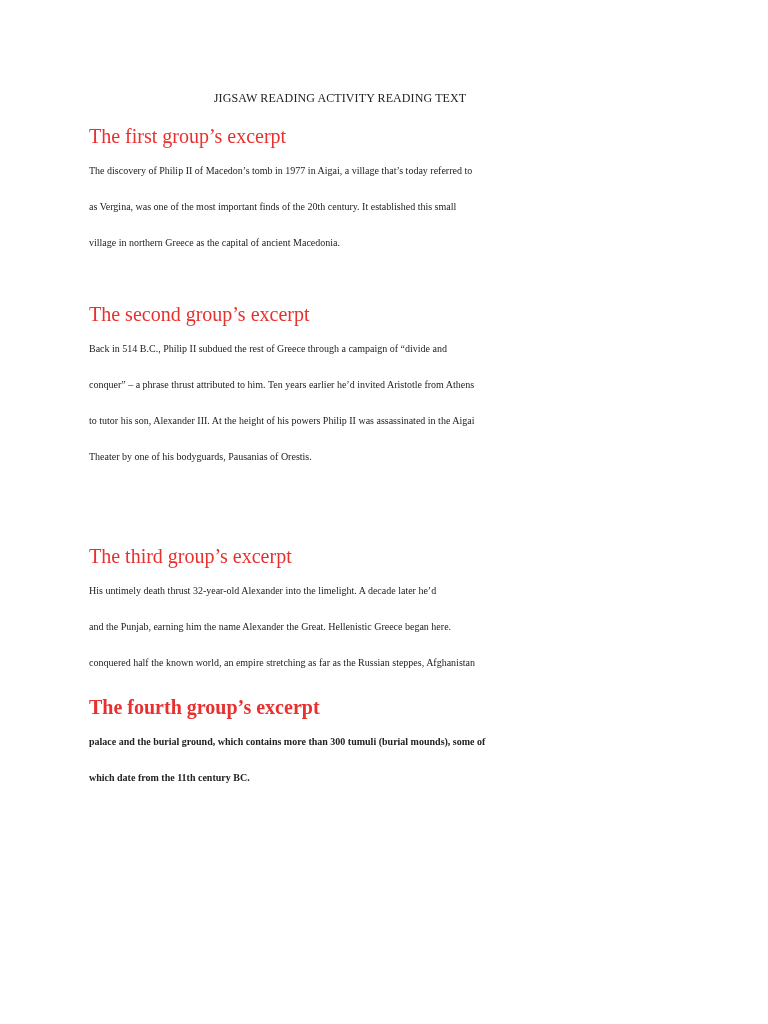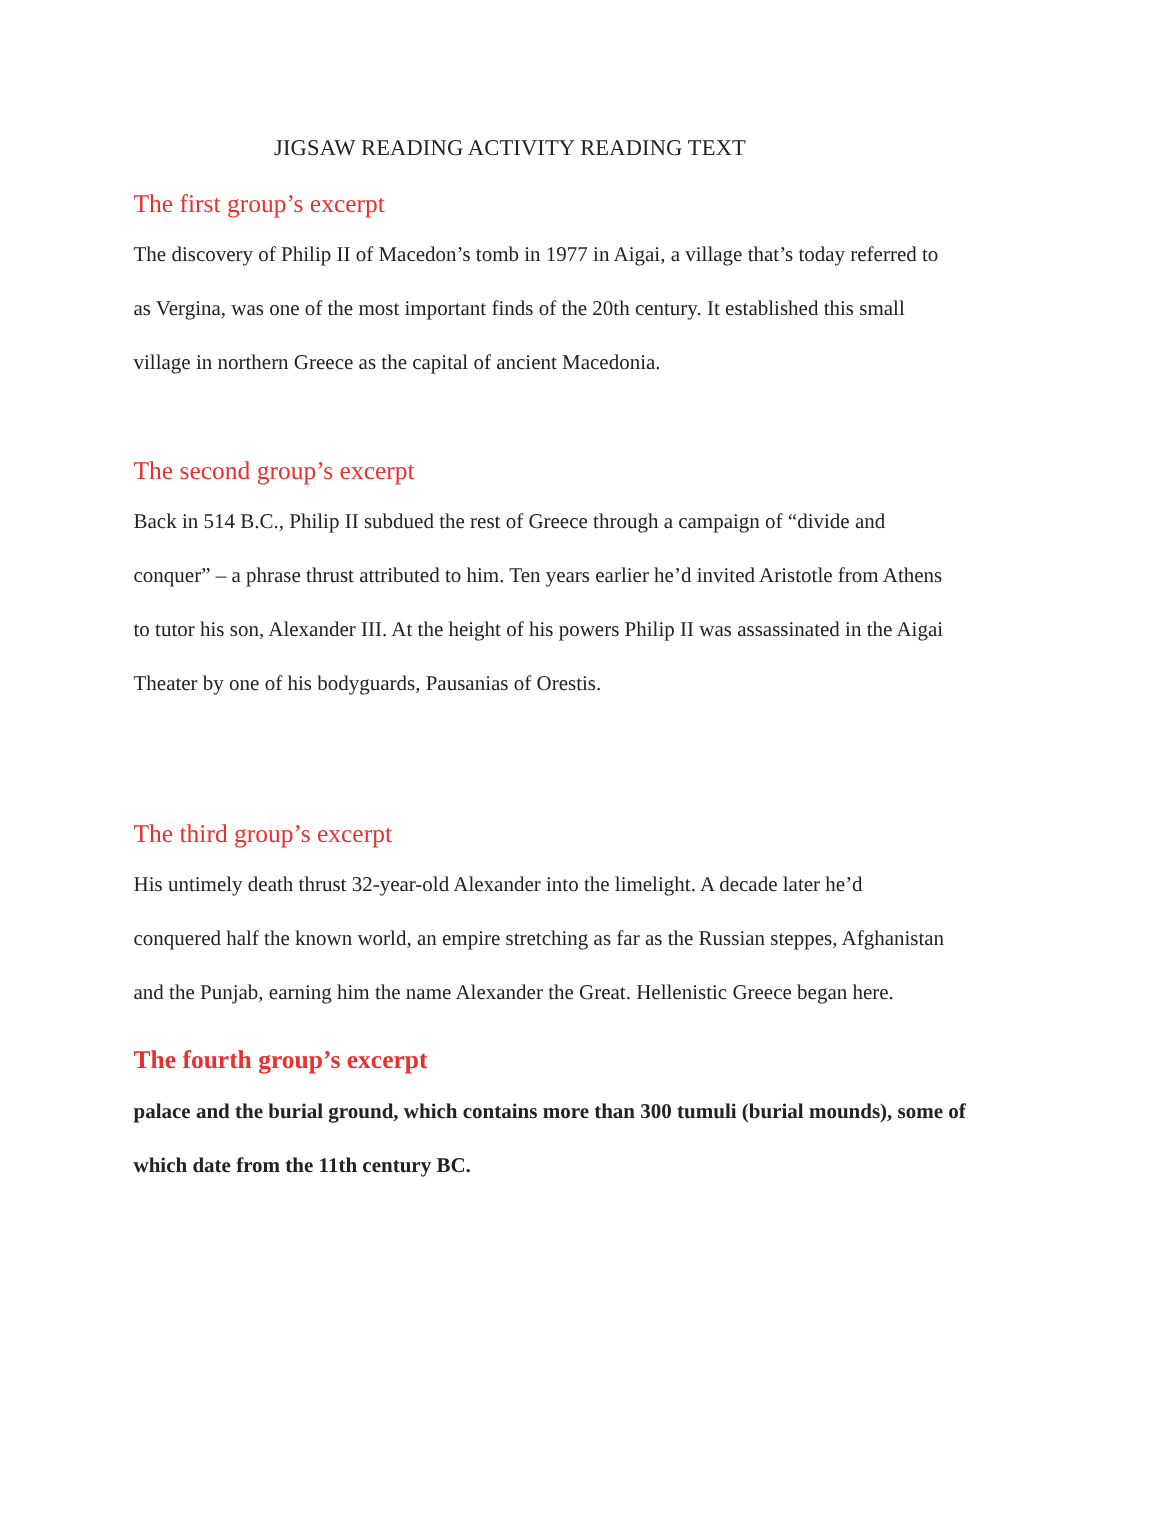--- a/index.html
+++ b/index.html
@@ -1,22 +1,22 @@
 <!DOCTYPE html>
 <html><head>
 <meta charset="utf-8">
 <style>
   html, body { margin: 0; padding: 0; background: #ffffff; }
   body { width: 768px; height: 1024px; position: relative; overflow: hidden;
          font-family: "Liberation Serif", "DejaVu Serif", serif; color: #222222; }
   .title { position: absolute; top: 91px; left: 0; width: 680px; text-align: center;
-           font-size: 15px; letter-spacing: 0.1px; }
+           font-size: 12px; letter-spacing: 0.1px; }
   .section { position: absolute; left: 89px; width: 600px; }
-  .heading { color: #e8302f; font-size: 17px; line-height: 18px; height: 18px; margin: 0; }
-  .line { font-size: 14px; line-height: 18px; height: 18px; margin-top: 18px; white-space: nowrap; }
+  .heading { color: #e8302f; font-size: 20px; line-height: 18px; height: 18px; margin: 0; }
+  .line { font-size: 10px; line-height: 18px; height: 18px; margin-top: 18px; white-space: nowrap; }
   .line:first-of-type { margin-top: 17px; }
 </style>
 </head>
 <body>
 
 <div>
   <div class="title">JIGSAW READING ACTIVITY READING TEXT</div>
 
   <div class="section" style="top:127px;">
     <p class="heading">The first group’s excerpt</p>
@@ -29,22 +29,22 @@
     <p class="heading">The second group’s excerpt</p>
     <div class="line">Back in 514 B.C., Philip II subdued the rest of Greece through a campaign of “divide and</div>
     <div class="line">conquer” – a phrase thrust attributed to him. Ten years earlier he’d invited Aristotle from Athens</div>
     <div class="line">to tutor his son, Alexander III. At the height of his powers Philip II was assassinated in the Aigai</div>
     <div class="line">Theater by one of his bodyguards, Pausanias of Orestis.</div>
   </div>
 
   <div class="section" style="top:519px;margin-top:28px;">
     <p class="heading">The third group’s excerpt</p>
     <div class="line">His untimely death thrust 32-year-old Alexander into the limelight. A decade later he’d</div>
+    <div class="line">and the Punjab, earning him the name Alexander the Great. Hellenistic Greece began here.</div>
     <div class="line">conquered half the known world, an empire stretching as far as the Russian steppes, Afghanistan</div>
-    <div class="line">and the Punjab, earning him the name Alexander the Great. Hellenistic Greece began here.</div>
   </div>
 
   <div class="section" style="top:698px;font-weight:bold;">
     <p class="heading">The fourth group’s excerpt</p>
     <div class="line">palace and the burial ground, which contains more than 300 tumuli (burial mounds), some of</div>
     <div class="line">which date from the 11th century BC.</div>
   </div>
 </div>
 
 </body></html>

